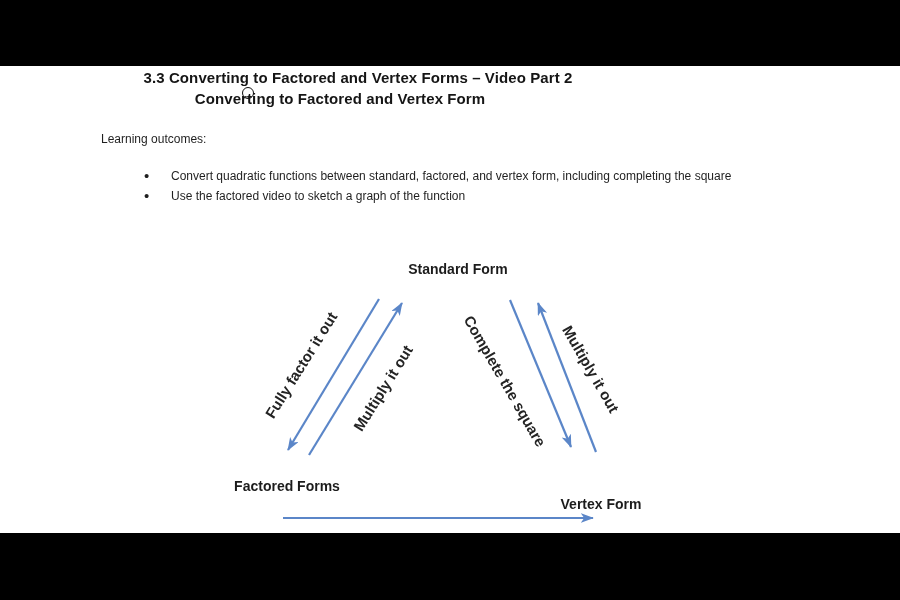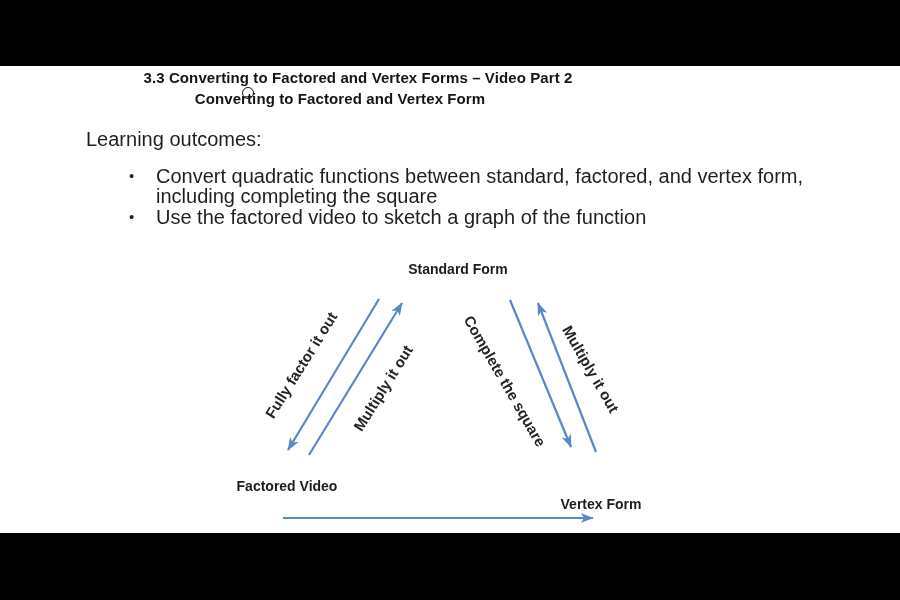--- a/index.html
+++ b/index.html
@@ -26,23 +26,23 @@
   }
   .title-line.second { top: 90px; transform: translateX(-18px); }
   .circle-bullet {
     left: 242px; top: 87px;
     width: 10px; height: 10px;
     border: 1.7px solid #111;
     border-radius: 50%;
     background: transparent;
   }
   .outcomes {
-    left: 86px; top: 129px;
+    left: 101px; top: 129px;
     width: 720px;
-    font-size: 20px;
+    font-size: 12px;
     line-height: 20.5px;
     color: #1f1f1f;
   }
   .outcomes ul {
     list-style: none;
     margin: 16px; padding: 0;
   }
   .outcomes li {
     position: relative;
     padding-left: 54px;
@@ -100,19 +100,19 @@
     </marker>
   </defs>
   <line x1="379" y1="299" x2="288" y2="450" stroke="#5b86c8" stroke-width="2.2" marker-end="url(#arrowhead)"></line>
   <line x1="309" y1="455" x2="402" y2="303" stroke="#5b86c8" stroke-width="2.2" marker-end="url(#arrowhead)"></line>
   <line x1="510" y1="300" x2="571" y2="447" stroke="#5b86c8" stroke-width="2.2" marker-end="url(#arrowhead)"></line>
   <line x1="596" y1="452" x2="538" y2="303" stroke="#5b86c8" stroke-width="2.2" marker-end="url(#arrowhead)"></line>
   <line x1="283" y1="518" x2="593" y2="518" stroke="#5b86c8" stroke-width="2.2" marker-end="url(#arrowhead)"></line>
 </svg>
 
 <div class="abs node-label" style="left:338px; top:261px;">Standard Form</div>
-<div class="abs node-label" style="left:167px; top:478px;">Factored Video</div>
+<div class="abs node-label" style="left:167px; top:478px;">Factored Forms</div>
 <div class="abs node-label" style="left:481px; top:496px;">Vertex Form</div>
 
 <div class="abs edge-label" style="left:301px; top:365px; transform: translate(-50%,-50%) rotate(-58deg);">Fully factor it out</div>
 <div class="abs edge-label" style="left:383px; top:388px; transform: translate(-50%,-50%) rotate(-58deg);">Multiply it out</div>
 <div class="abs edge-label" style="left:505px; top:381px; transform: translate(-50%,-50%) rotate(60deg);">Complete the square</div>
 <div class="abs edge-label" style="left:591px; top:369px; transform: translate(-50%,-50%) rotate(60deg);">Multiply it out</div>
 
 </body></html>

